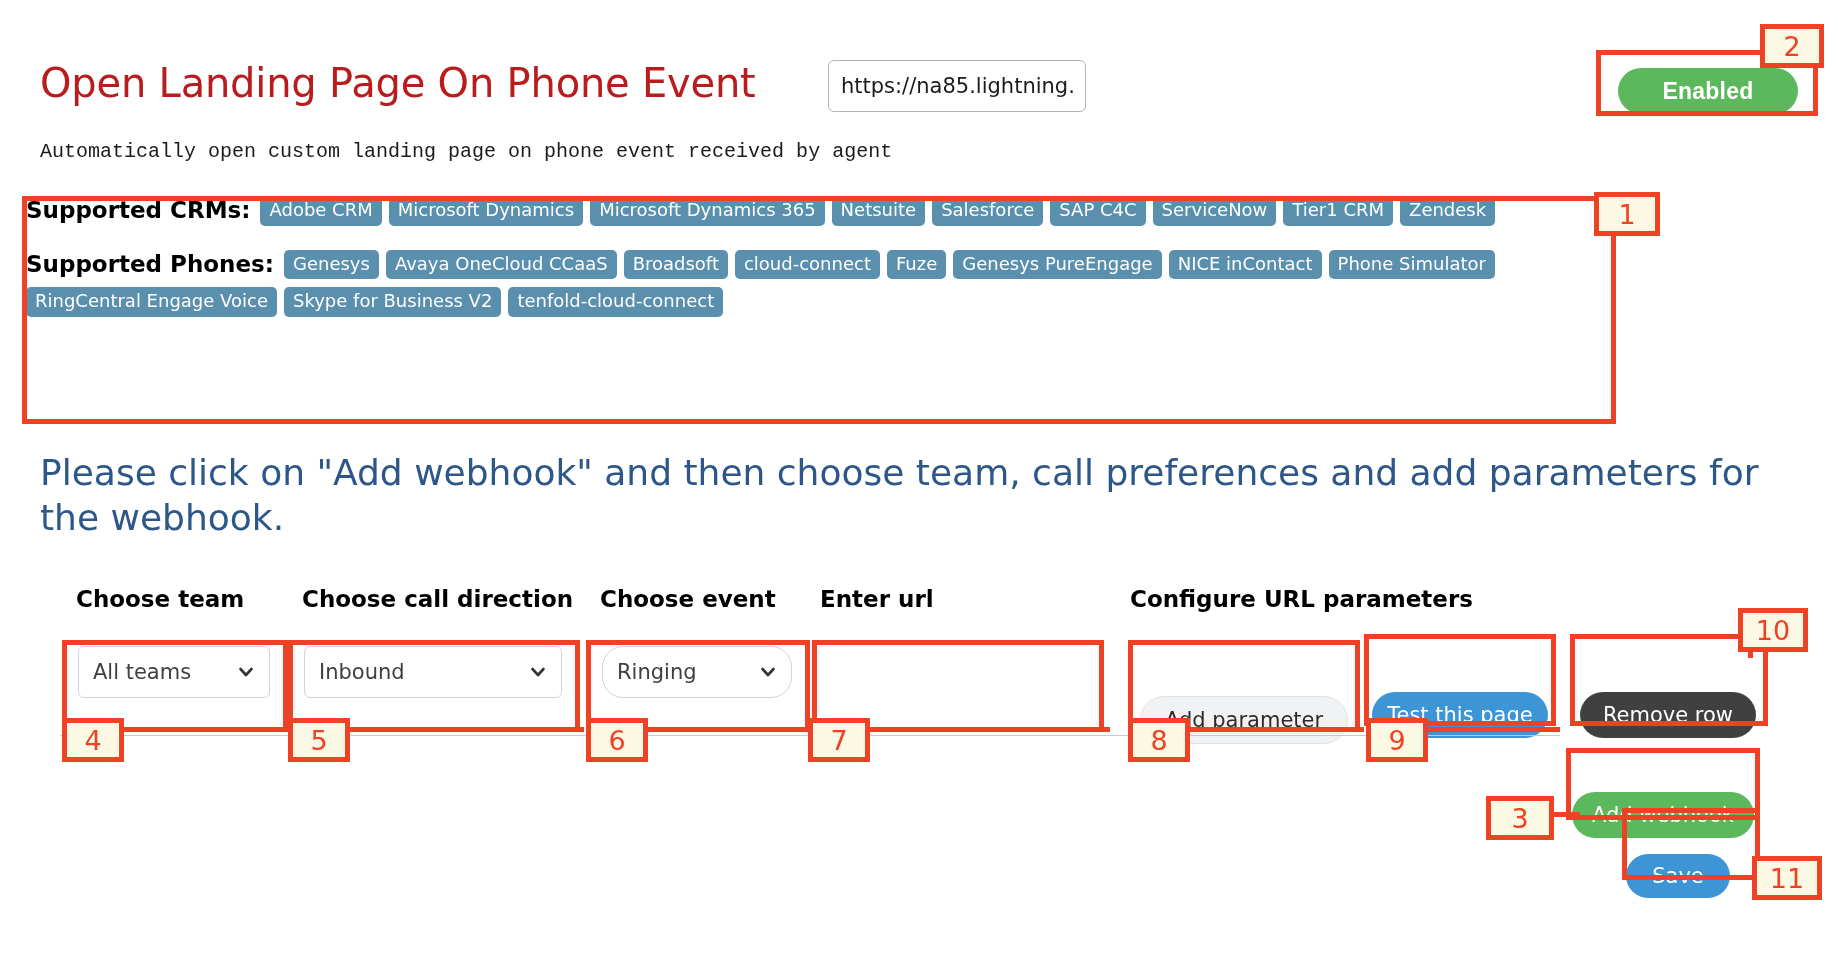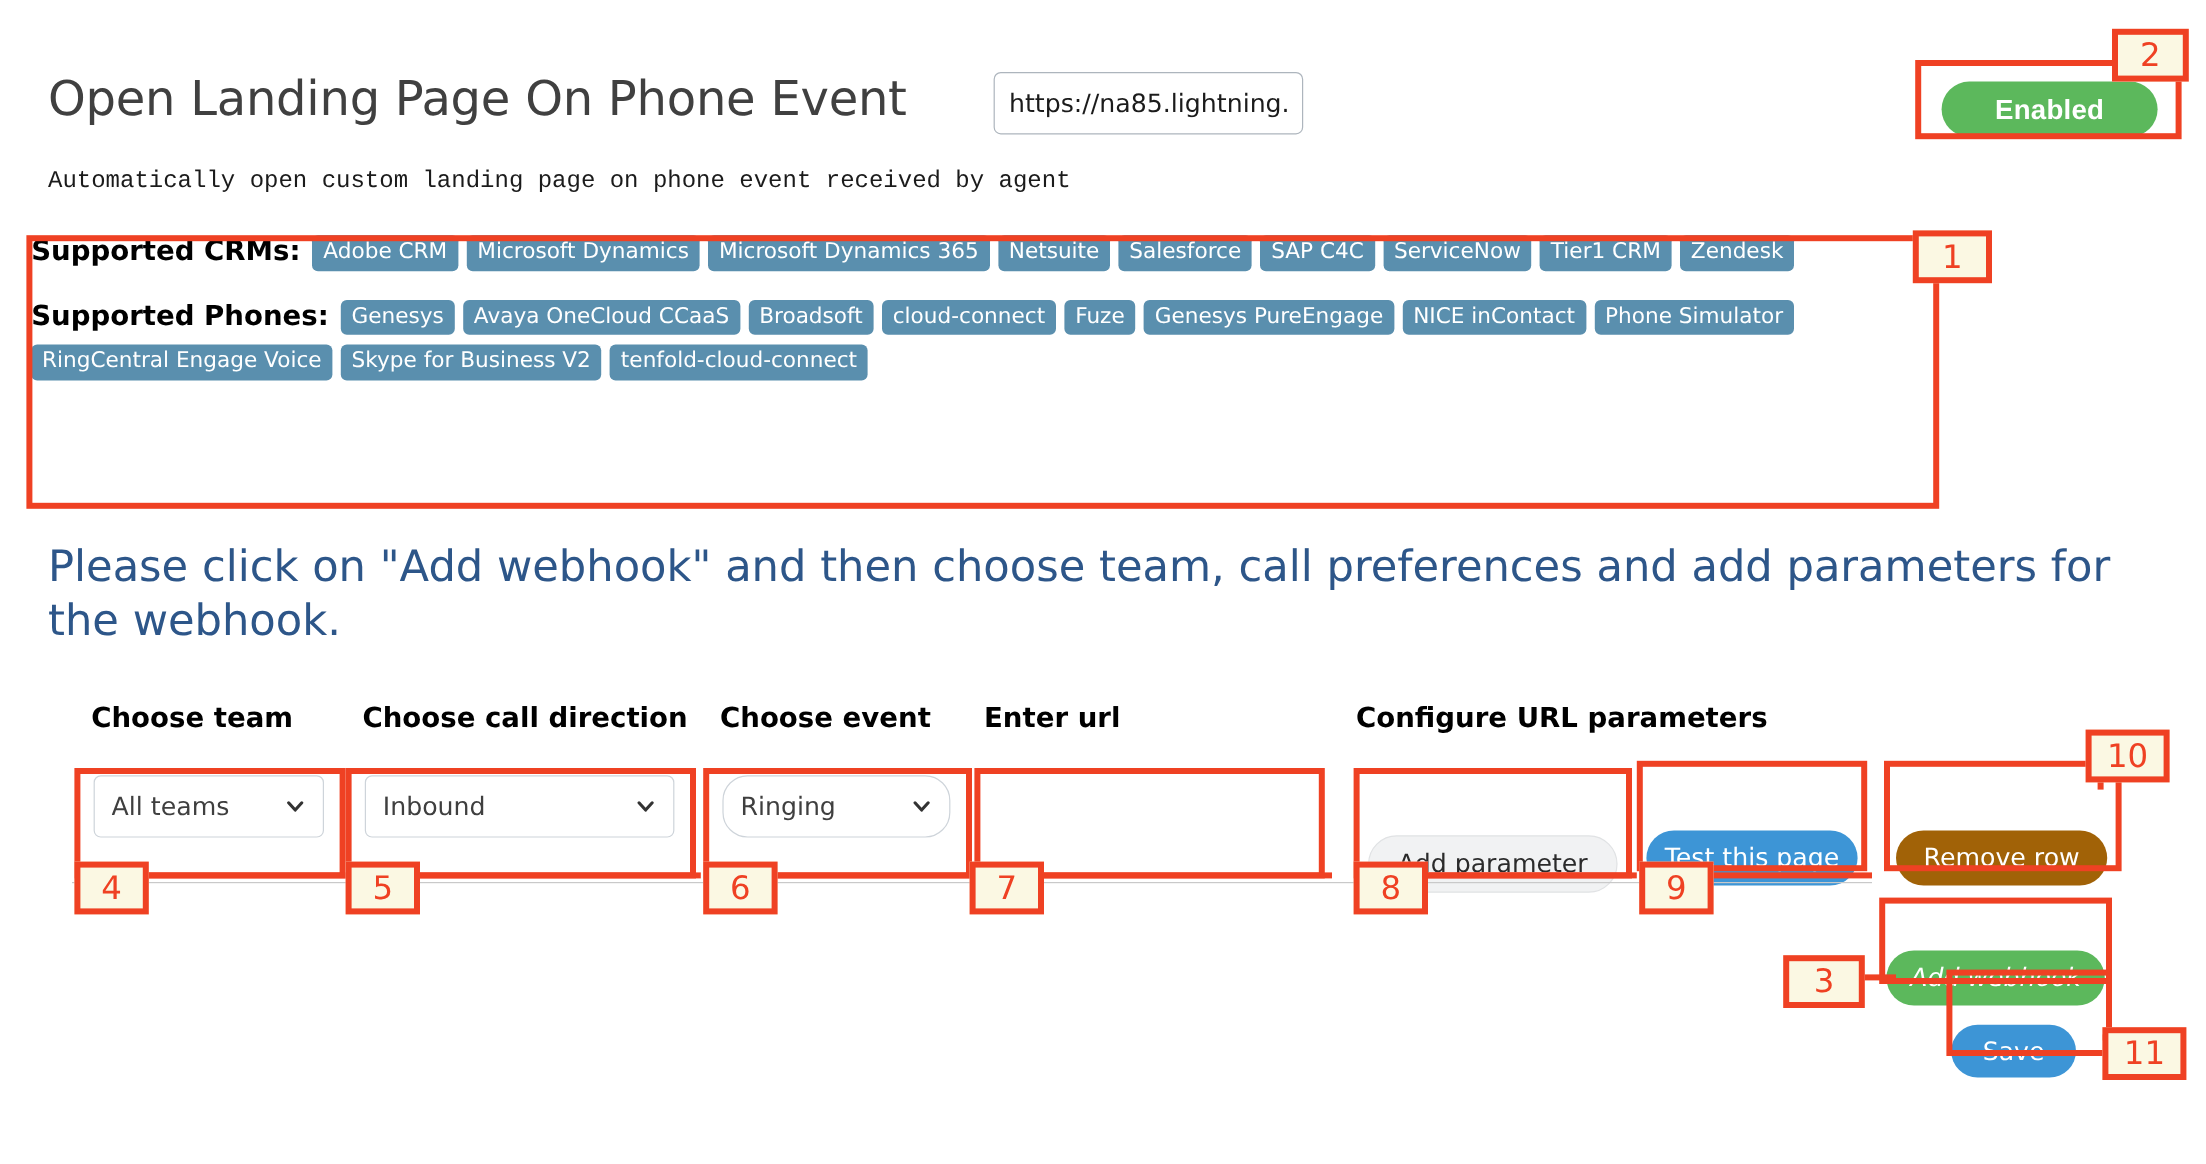--- a/index.html
+++ b/index.html
@@ -22,21 +22,21 @@
     height: 970px;
   }
 
   
   .page-title {
     position: absolute;
     left: 40px;
     top: 60px;
     font-size: 40px;
     font-weight: 400;
-    color: #404040;
+    color: #b91c1c;
     letter-spacing: -0.2px;
     white-space: nowrap;
   }
   .page-subtitle {
     position: absolute;
     left: 40px;
     top: 140px;
     font-size: 20px;
     color: #1b1b1b;
     white-space: nowrap;
@@ -196,27 +196,26 @@
     border-radius: 24px;
   }
   .btn-test {
     left: 1372px; top: 656px;
     width: 176px; height: 46px;
     background: #3d95d6;
   }
   .btn-remove {
     left: 1580px; top: 656px;
     width: 176px; height: 46px;
-    background: #a16207;
+    background: #404040;
   }
   .btn-addwebhook {
     left: 1572px; top: 756px;
     width: 182px; height: 46px;
     background: #5cb85c;
-    font-style: italic;
   }
   .btn-save {
     left: 1626px; top: 818px;
     width: 104px; height: 44px;
     background: #3d95d6;
   }
 
   .divider {
     position: absolute;
     left: 60px;

